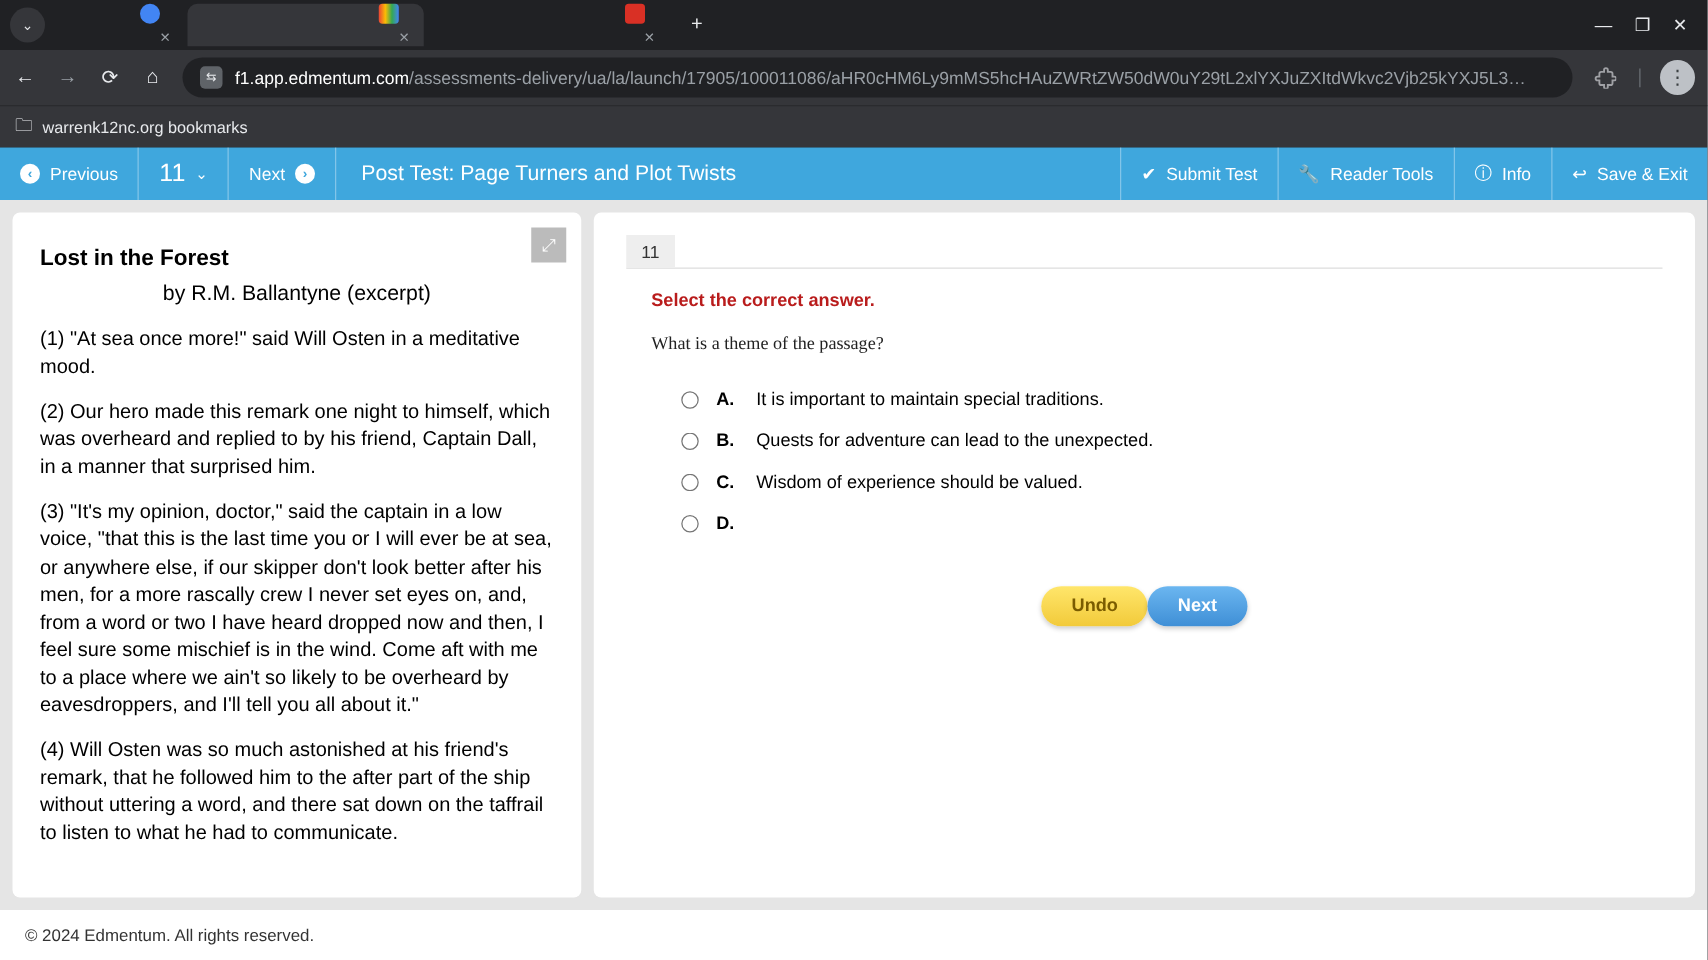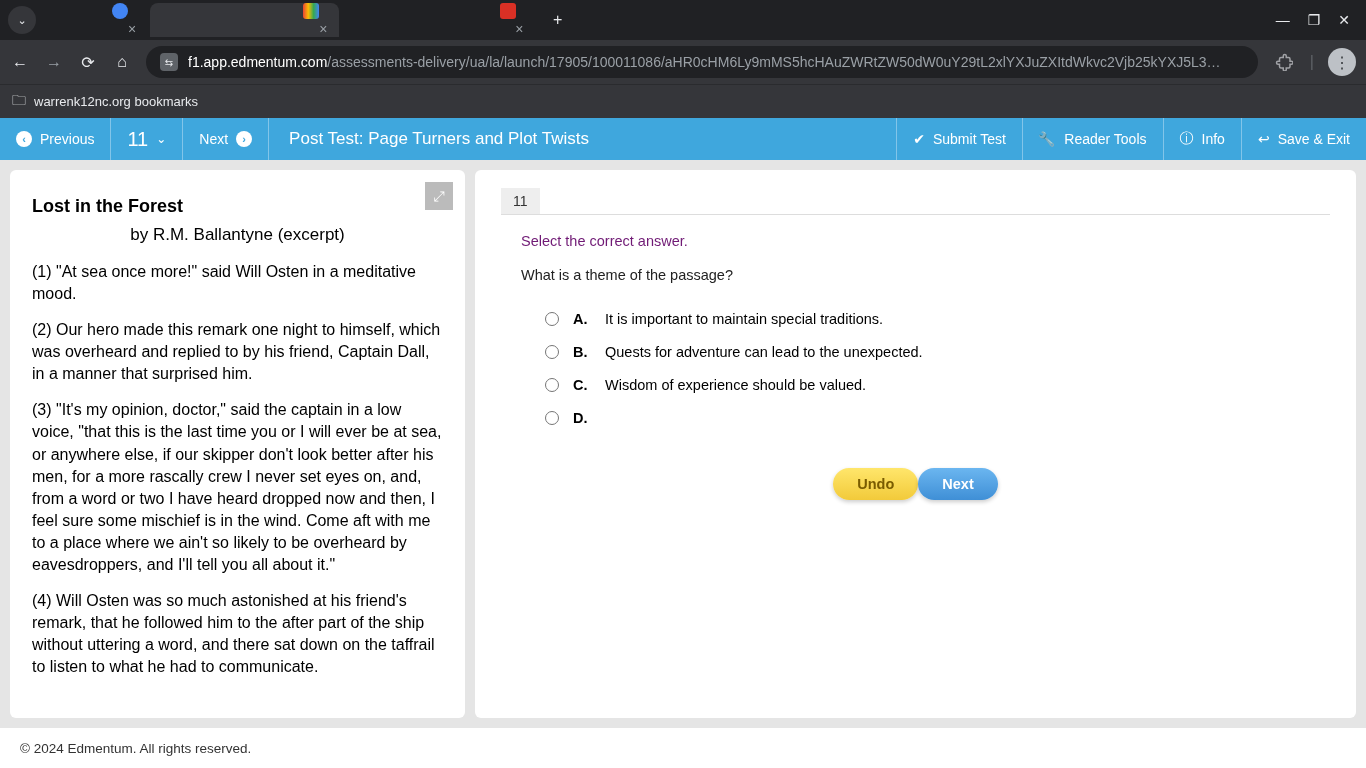--- a/index.html
+++ b/index.html
@@ -46,22 +46,22 @@
     .panel { background: #fff; border-radius: 6px; overflow: hidden; position: relative; }
     .passage { width: 455px; padding: 18px 22px; font-family: Arial; overflow-y: auto; }
     .expand { position: absolute; top: 12px; right: 12px; width: 28px; height: 28px; background: #bbb; color: #fff; display: flex; align-items: center; justify-content: center; font-size: 14px; cursor: pointer; }
     .passage h2 { font-size: 18px; font-weight: bold; margin: 8px 0 8px; }
     .passage .byline { text-align: center; font-size: 17px; margin-bottom: 16px; }
     .passage p { font-size: 16px; line-height: 1.38; margin-bottom: 14px; }
 
     .question { flex: 1; padding: 18px 26px; }
     .qnum-wrap { border-bottom: 1px solid #ddd; margin-bottom: 18px; }
     .qnum { display: inline-block; background: #eee; padding: 5px 12px; font-size: 14px; color: #333; }
-    .qprompt { font-size: 14.5px; margin: 0 0 18px 20px; color: #701a75; }
-    .qtext { font-size: 14.5px; margin: 0 0 28px 20px; color: #222; }
+    .qprompt { font-size: 14.5px; margin: 0 0 18px 20px; color: #b91c1c; font-weight: bold; }
+    .qtext { font-size: 14.5px; margin: 0 0 28px 20px; color: #222; font-family: Liberation Serif, serif; }
     .choices { margin-left: 44px; }
     .choice { display: flex; align-items: center; gap: 14px; margin-bottom: 17px; font-size: 14.5px; }
     .choice input { width: 14px; height: 14px; }
     .choice-letter { font-weight: bold; width: 18px; }
     .qbuttons { display: flex; justify-content: center; margin-top: 42px; }
     .btn { padding: 8px 24px; border-radius: 18px; font-size: 14.5px; font-weight: bold; border: none; cursor: pointer; box-shadow: 0 2px 4px rgba(0,0,0,.2); }
     .btn-undo { background: linear-gradient(#ffe66b, #f2ca3a); color: #7a5c00; }
     .btn-next { background: linear-gradient(#6bb6f0, #3f8fd6); color: #fff; }
 
     .footer { background: #fff; height: 40px; display: flex; align-items: center; padding: 0 20px; font-size: 13.5px; color: #333; }

